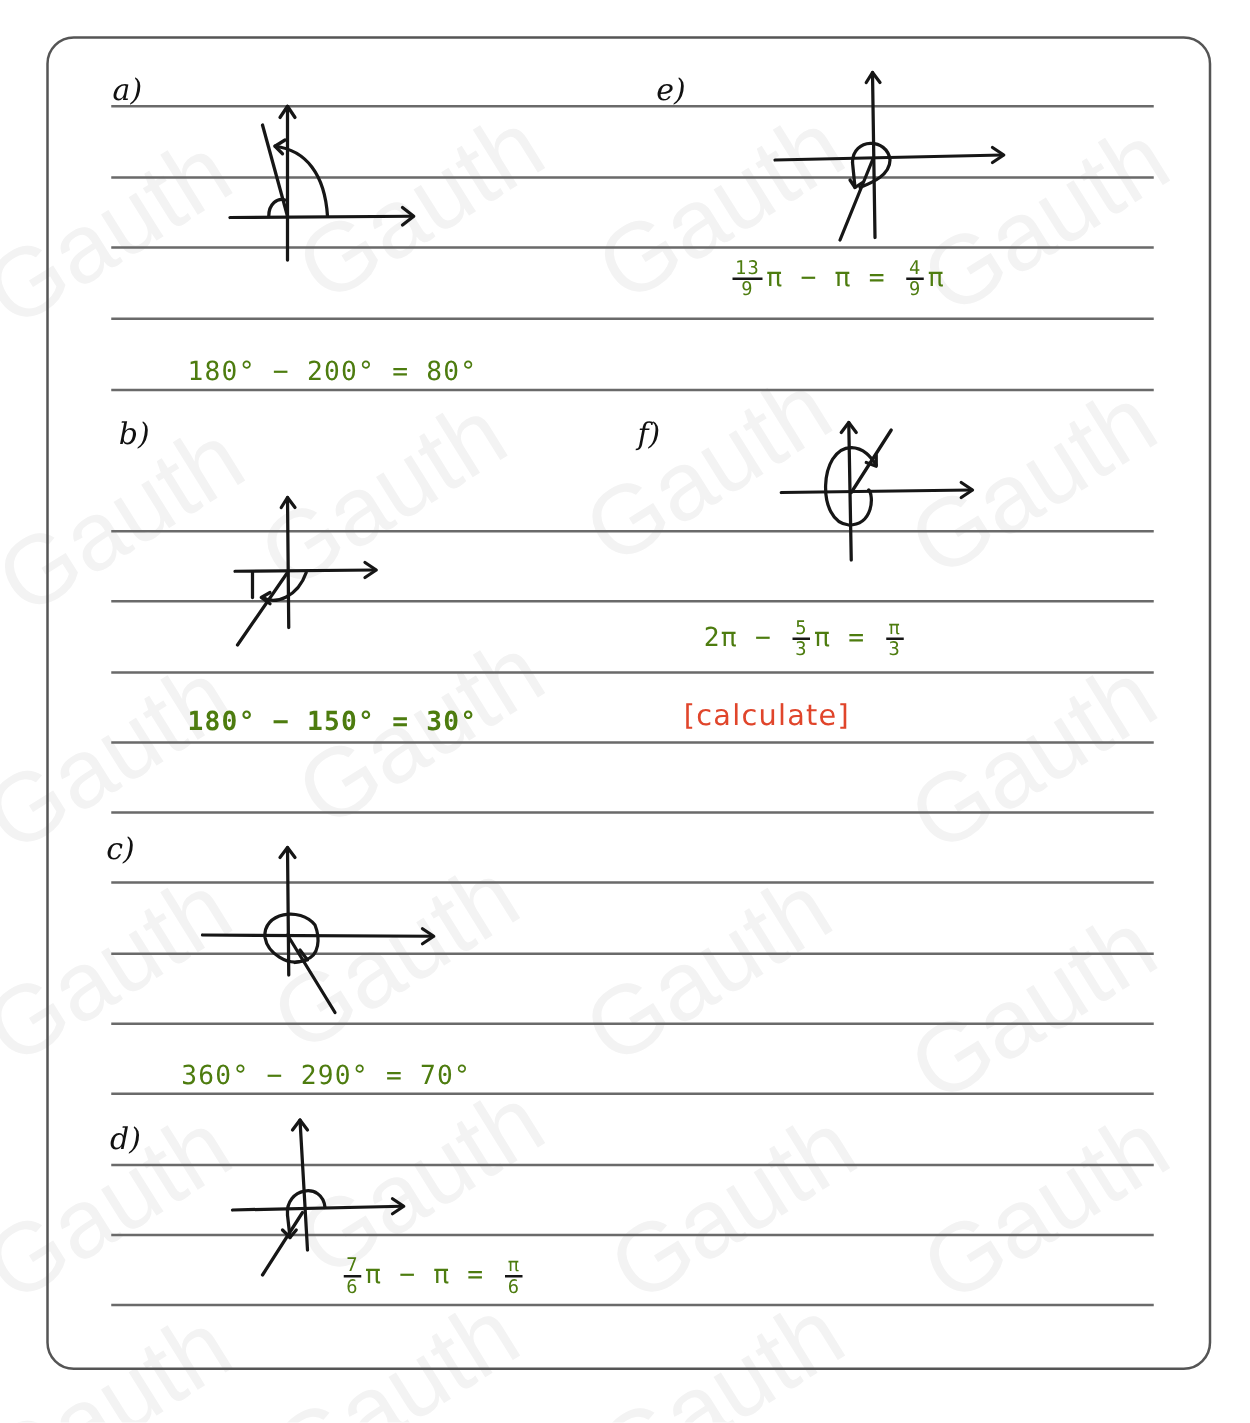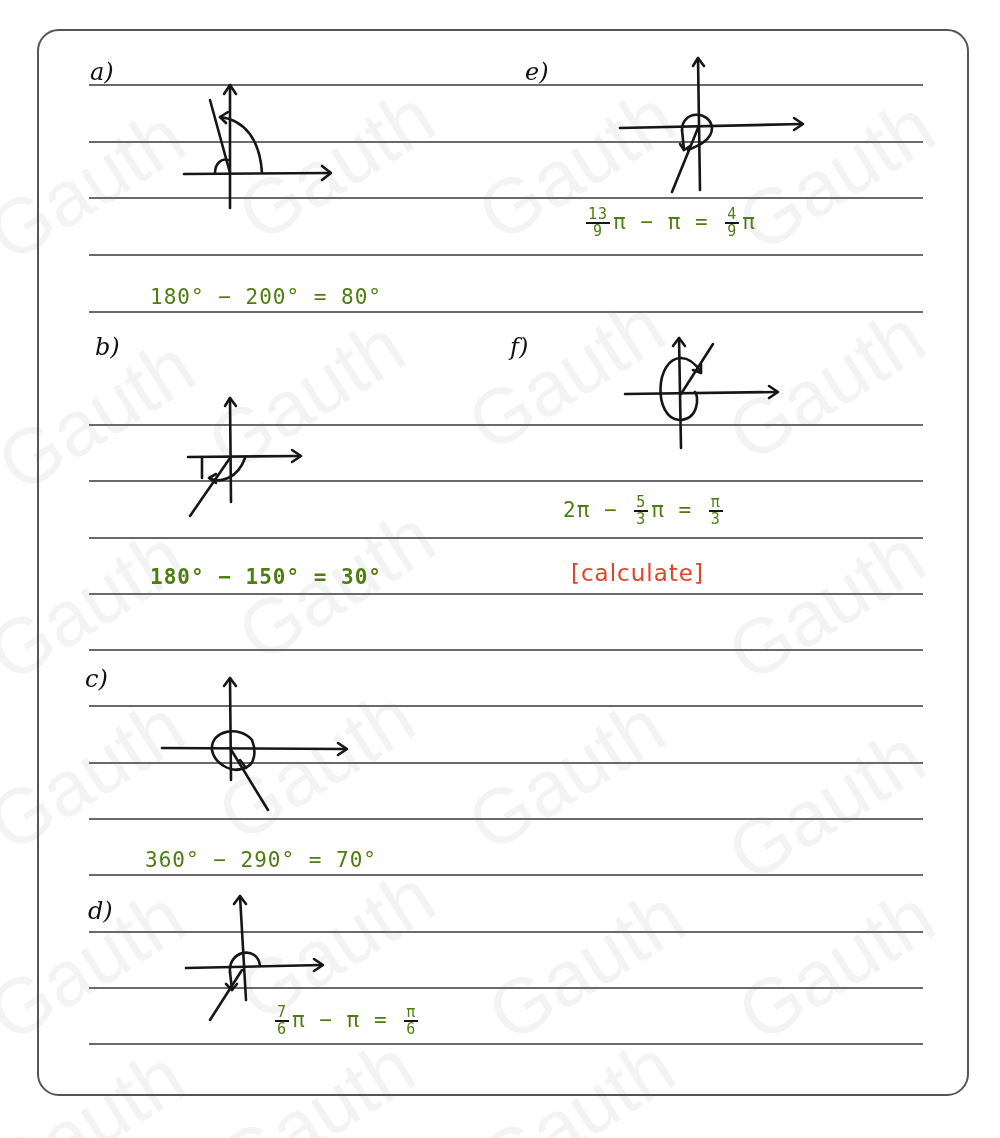--- a/index.html
+++ b/index.html
@@ -124,21 +124,21 @@
 </svg>
 <div class="eq" style="left:563px;top:495px;">
   <span>2π − </span><span class="frac">
       <span class="num">5</span>
       <span>3</span>
     </span><span>π = </span><span class="frac">
       <span class="num">π</span>
       <span>3</span>
     </span>
 </div>
-<div class="eq red" style="left:571px;top:560px;color:#e0452b;">[calculate]</div>
+<div class="eq red" style="left:547px;top:560px;color:#e0452b;">[calculate]</div>
 
 <div class="label" style="left:85px;top:665px;">c)</div>
 <svg class="sketch" style="left:160px;top:670px" width="200" height="145">
   <line x1="70" y1="8" x2="71" y2="110"></line>
   <path d="M64,16 L70,8 L76,16"></path>
   <line x1="2" y1="78" x2="186" y2="79"></line>
   <path d="M178,73 L187,79 L178,85"></path>
   <path d="M70,78 L108,140"></path>
   <path d="M52,80 C50,60 80,55 92,70 C96,80 96,95 84,98 C70,104 54,92 52,80 Z"></path>
   <path d="M76,100 L86,98 L80,90"></path>

